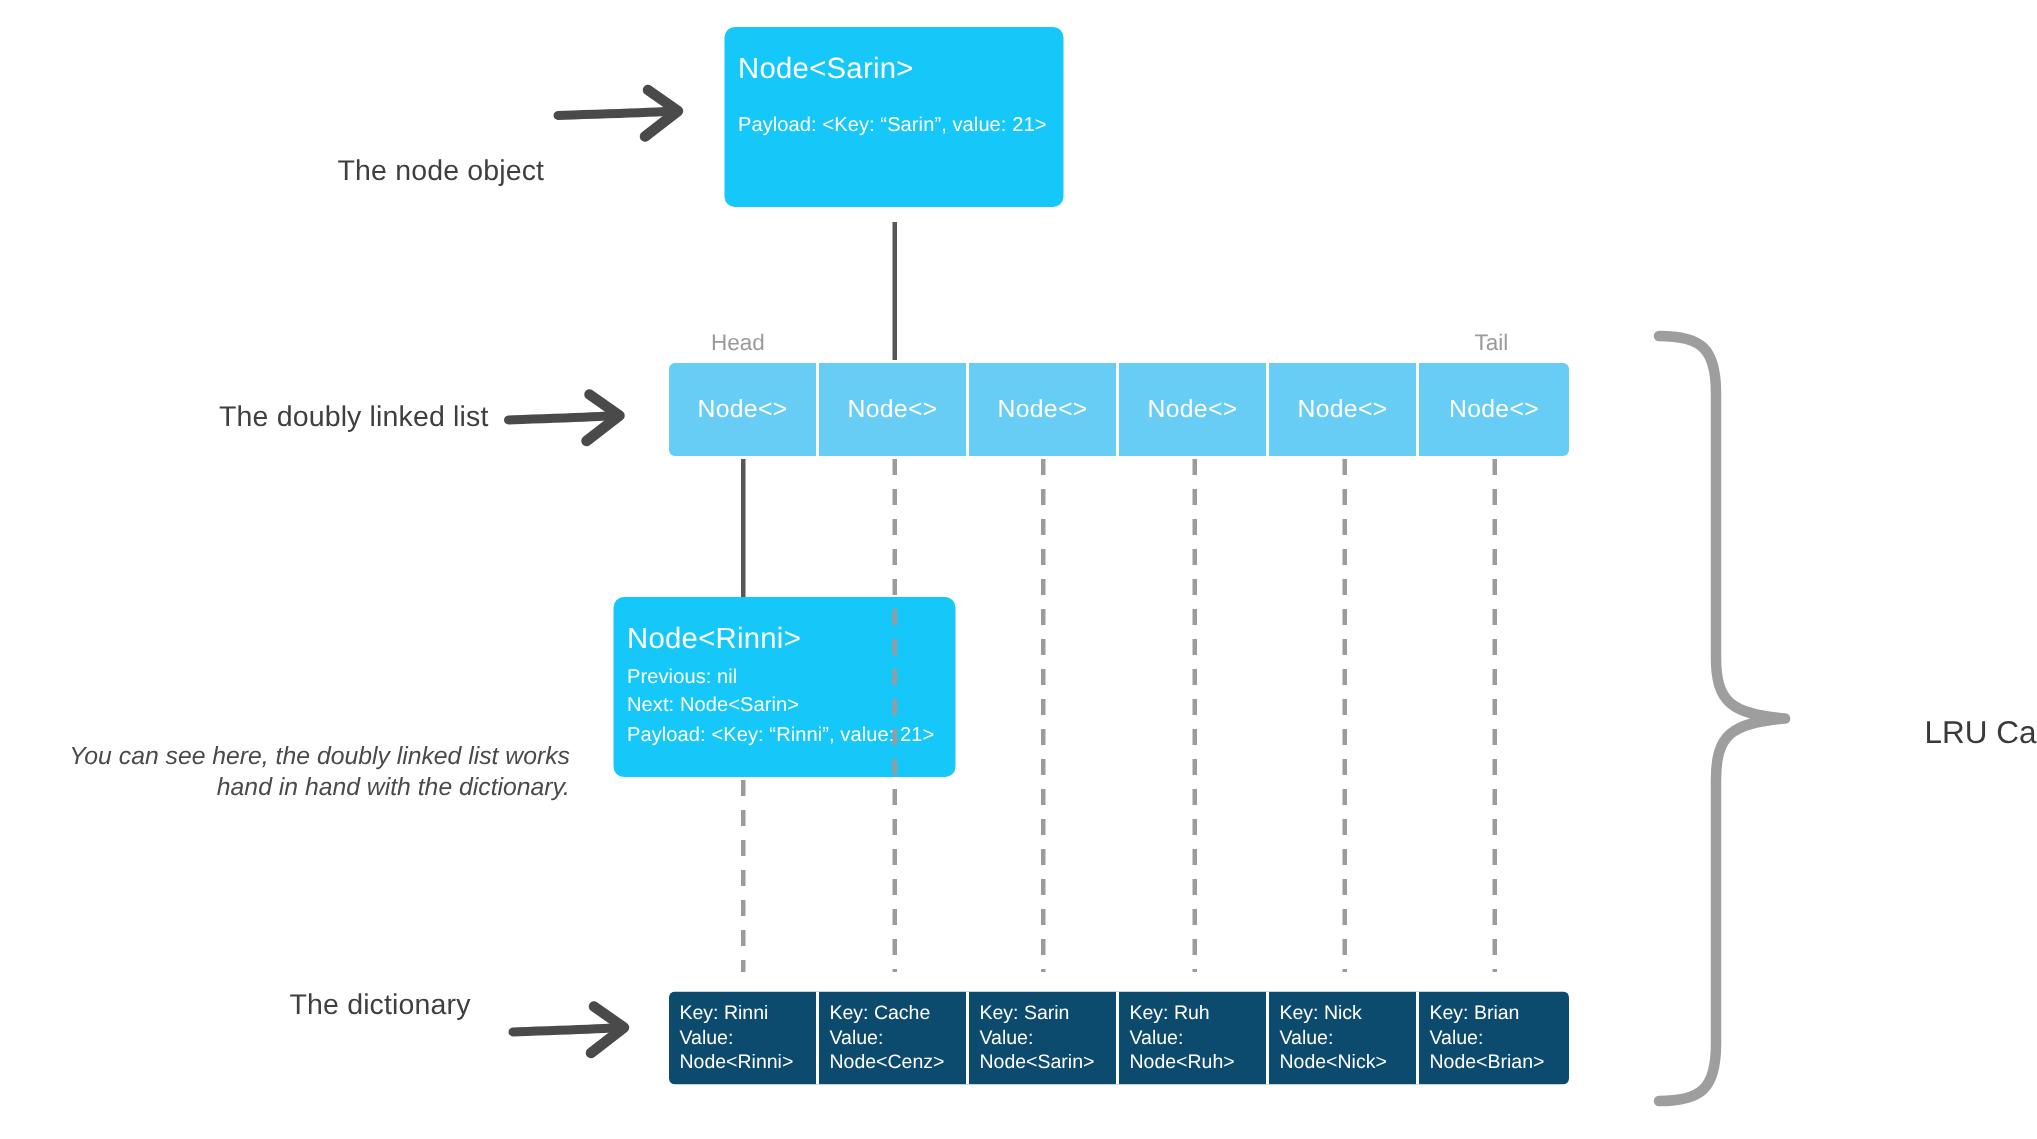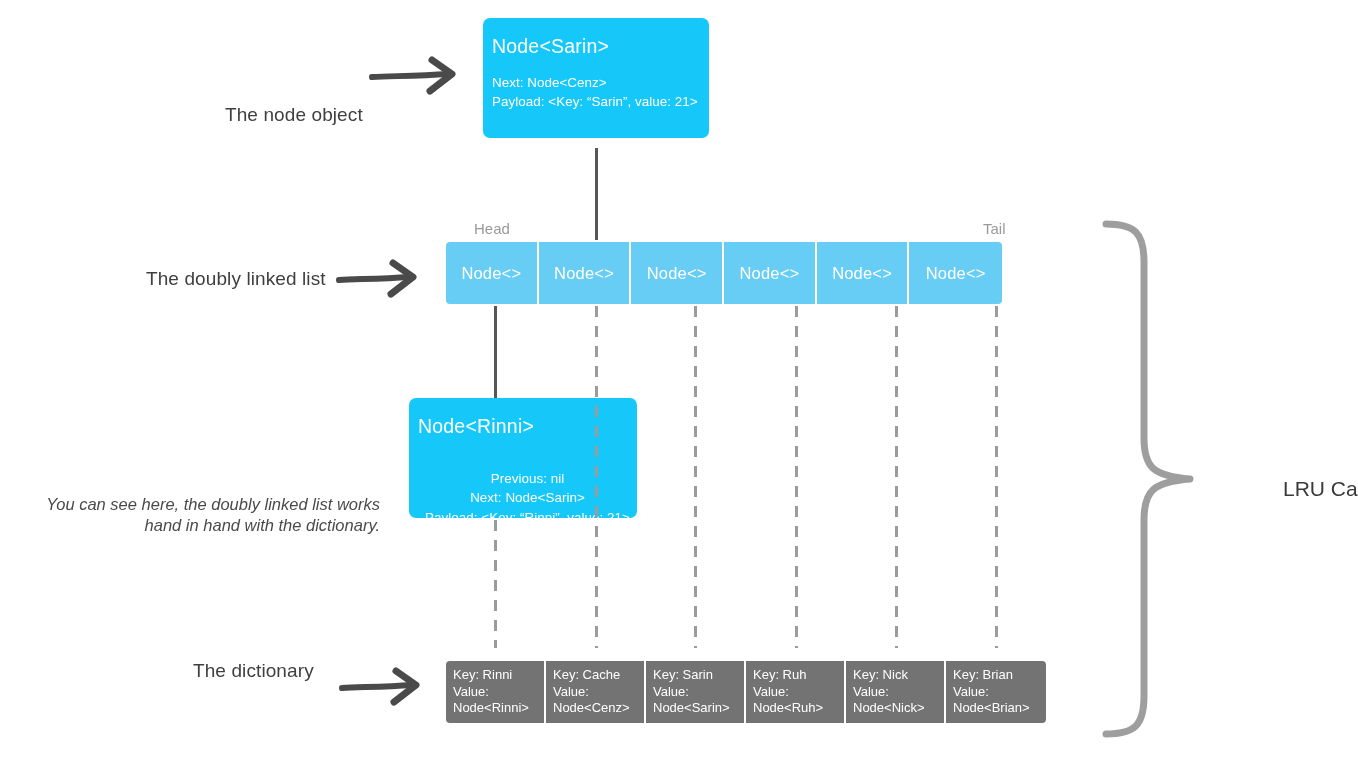--- a/index.html
+++ b/index.html
@@ -88,38 +88,38 @@
     left: 483px; top: 18px;
     width: 226px; height: 120px;
     padding: 17px 0 0 9px;
   }
   #node-card-sarin .nc-lines { margin-top: 16px; }
   #node-card-rinni {
     left: 409px; top: 398px;
     width: 228px; height: 120px;
     padding: 17px 0 0 9px;
   }
-  #node-card-rinni .nc-lines { margin-top: 32px; text-align: center; }
+  #node-card-rinni .nc-lines { margin-top: 4px; }
 
   
   .ht-label {
     position: absolute;
     color: #9a9a9a;
     font-size: 15px;
     white-space: nowrap;
   }
   #label-head { left: 474px; top: 220px; }
   #label-tail { left: 983px; top: 220px; }
 
   
   #linked-list-row {
     position: absolute;
     left: 446px;
     top: 242px;
-    width: 556px;
+    width: 600px;
     height: 62px;
     display: flex;
     border-radius: 4px;
     overflow: hidden;
   }
   #linked-list-row .dll-cell {
     width: 100px;
     height: 62px;
     background: #68cdf5;
     color: #ffffff;
@@ -140,21 +140,21 @@
     top: 661px;
     width: 600px;
     height: 62px;
     display: flex;
     border-radius: 4px;
     overflow: hidden;
   }
   #dictionary-row .dict-cell {
     width: 100px;
     height: 62px;
-    background: #737373;
+    background: #0c4a6e;
     color: #ffffff;
     font-size: 13px;
     line-height: 16.6px;
     padding: 6px 0 0 7px;
     box-sizing: border-box;
     border-right: 2px solid #ffffff;
     white-space: nowrap;
   }
   #dictionary-row .dict-cell:last-child { border-right: none; }
 
@@ -191,21 +191,20 @@
   <svg class="arrow-svg" id="arrow-dictionary" width="90" height="36">
     <path d="M2,18 C20,17 44,17 72,15" stroke="#4a4a4a" stroke-width="6" fill="none" stroke-linecap="round"></path>
     <path d="M56,1 L76,15 L54,32" stroke="#4a4a4a" stroke-width="7" fill="none" stroke-linecap="round" stroke-linejoin="round"></path>
   </svg>
 
   <div class="caption">You can see here, the doubly linked list works hand in hand with the dictionary.</div>
 
   <div class="node-card" id="node-card-sarin">
     <div class="nc-title">Node&lt;Sarin&gt;</div>
     <div class="nc-lines">
-      <div>Next: Node&lt;Cenz&gt;</div>
       <div>Payload: &lt;Key: “Sarin”, value: 21&gt;</div>
     </div>
   </div>
 
   <div class="node-card" id="node-card-rinni">
     <div class="nc-title">Node&lt;Rinni&gt;</div>
     <div class="nc-lines">
       <div>Previous: nil</div>
       <div>Next: Node&lt;Sarin&gt;</div>
       <div>Payload: &lt;Key: “Rinni”, value: 21&gt;</div>

